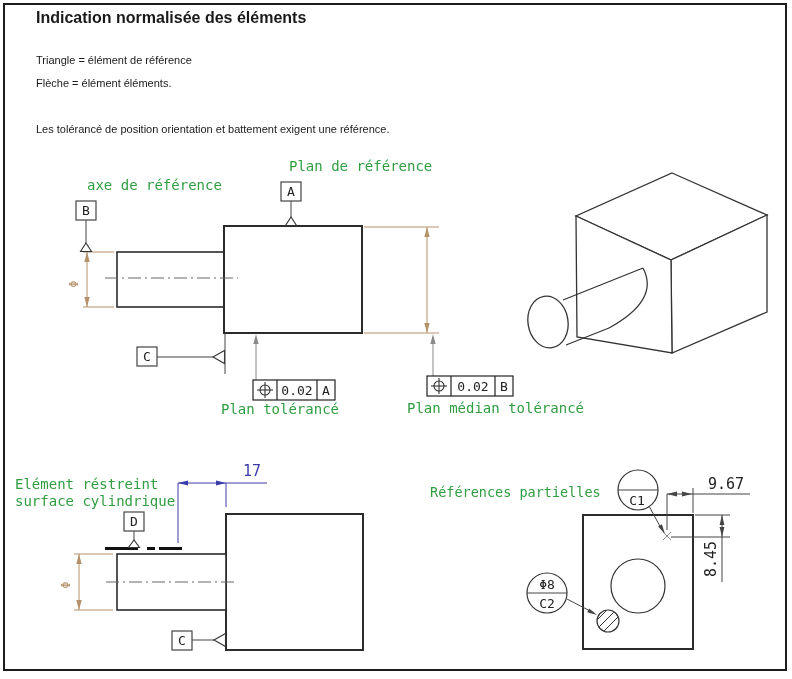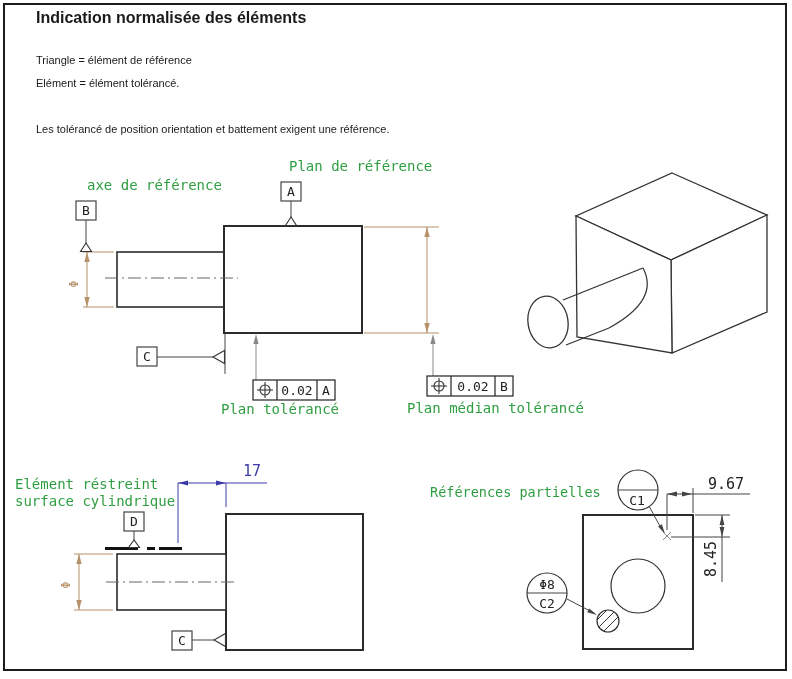--- a/index.html
+++ b/index.html
@@ -42,21 +42,21 @@
   .hatchln{stroke:#333;stroke-width:1;}
 </style>
 </head>
 <body>
 
 <div id="stage">
   <div id="frame"></div>
 
   <div class="hdr title">Indication normalisée des éléments</div>
   <div class="hdr l1">Triangle = élément de référence</div>
-  <div class="hdr l2">Elément = élément tolérancé.</div>
+  <div class="hdr l2">Flèche = élément éléments.</div>
   <div class="hdr l3">Les tolérancé de position orientation et battement exigent une référence.</div>
 
   <svg width="792" height="679" viewBox="0 0 792 679">
 
     <g>
 
       <rect class="outline" x="117" y="252" width="107" height="55"></rect>
       <rect class="outline2" x="224" y="226" width="138" height="107"></rect>
       <line class="center" x1="105" y1="278" x2="238" y2="278"></line>
 

